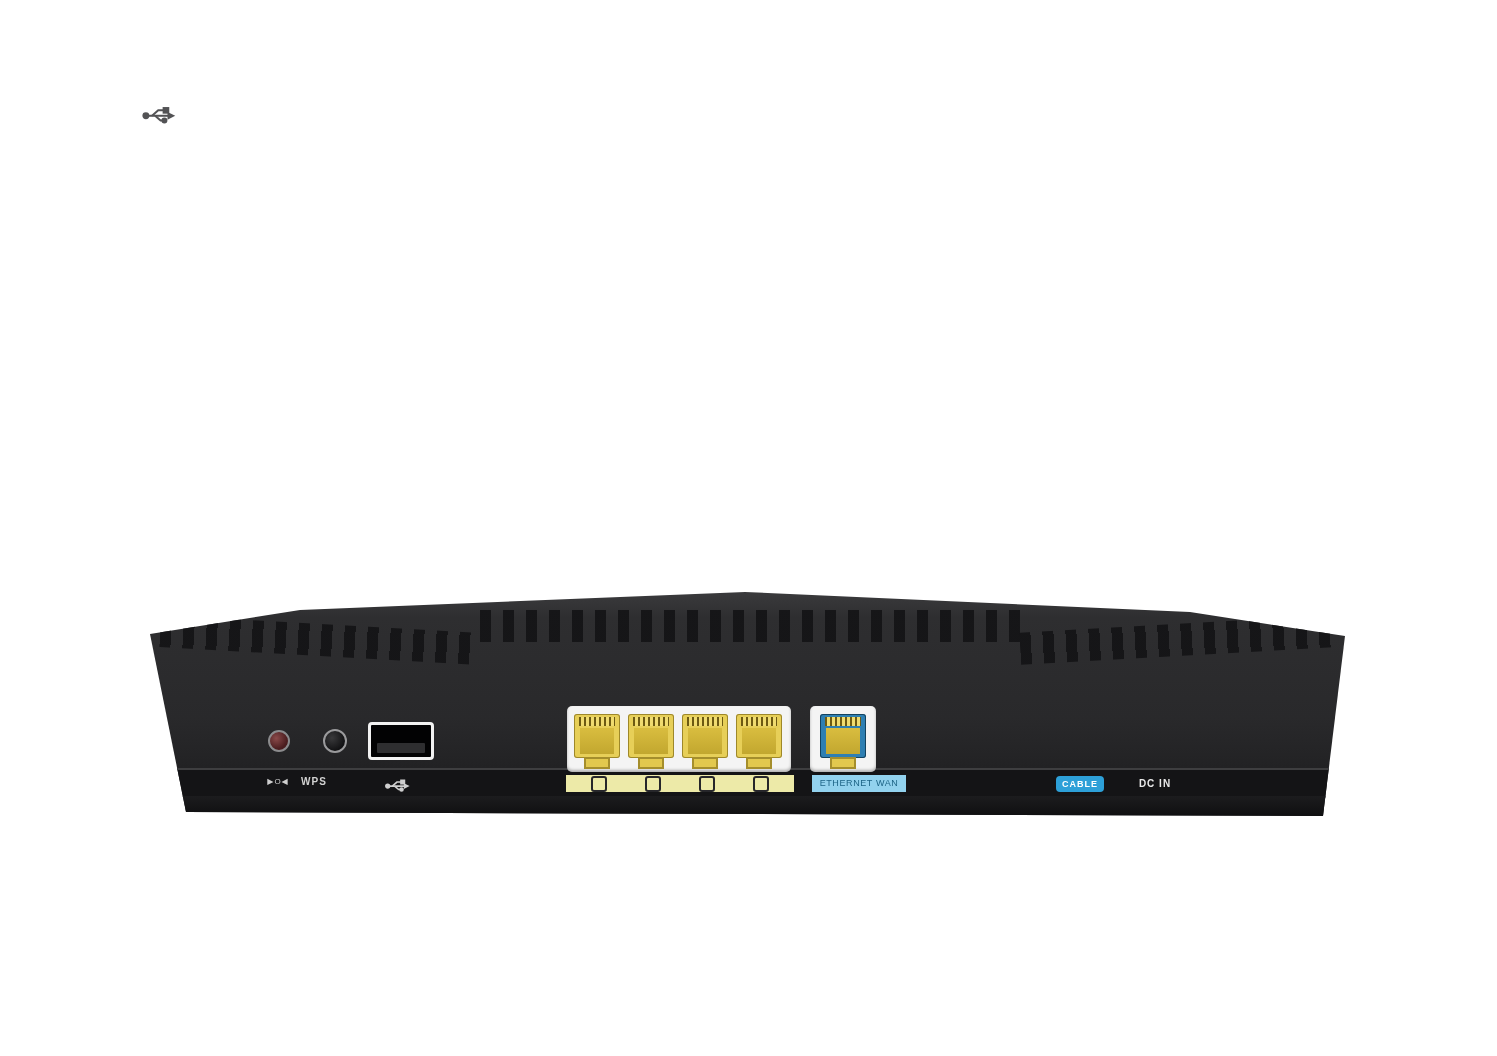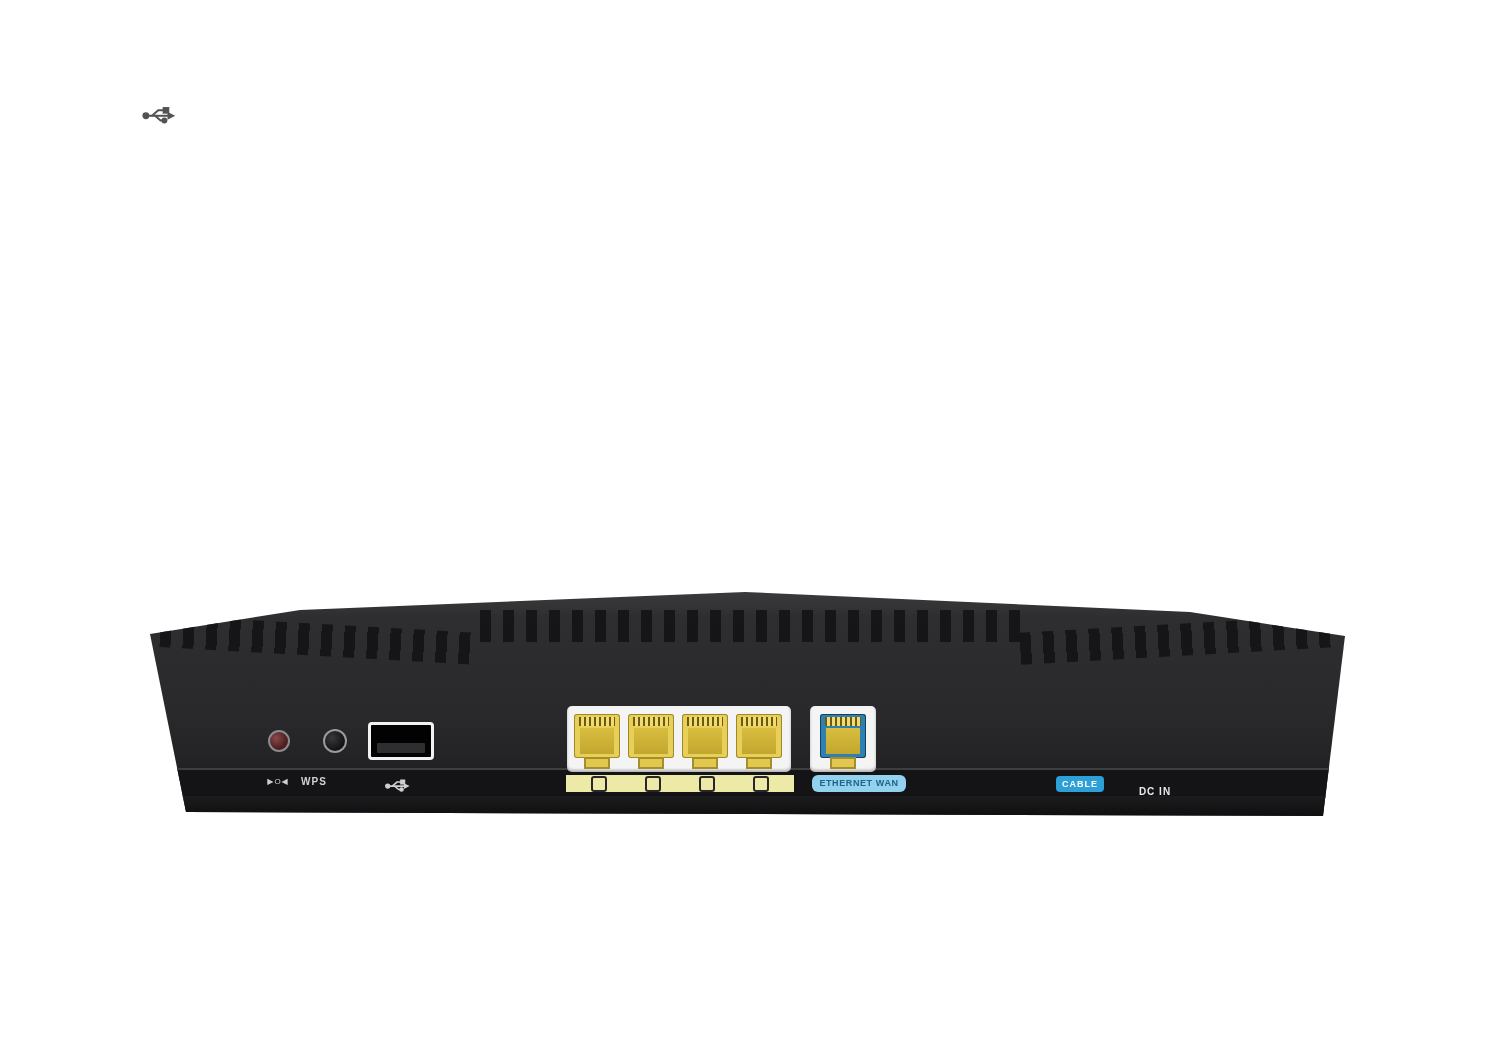--- a/index.html
+++ b/index.html
@@ -10,25 +10,25 @@
   #router-body{position:absolute;left:140px;top:590px;width:1215px;height:232px;z-index:10;
     clip-path:polygon(10px 44px,160px 20px,605px 2px,1050px 22px,1205px 46px,1183px 226px,46px 222px);
     background:linear-gradient(180deg,#3b3b3d 0%,#2e2e30 12%,#29292b 55%,#232325 74%,#19191b 100%);}
   .vent{position:absolute;height:32px;background:repeating-linear-gradient(90deg,#131315 0 11px,rgba(0,0,0,0) 11px 23px);opacity:.9;}
   #strip-band{position:absolute;left:0;right:0;top:178px;height:28px;background:#141416;border-top:2px solid #3e3e40;}
   #bottom-band{position:absolute;left:0;right:0;top:206px;height:26px;background:linear-gradient(180deg,#1c1c1e,#0b0b0c);}
   
   #lan-strip{position:absolute;left:426px;top:185px;width:228px;height:17px;background:#edeaa8;display:flex;align-items:center;}
   .lan-ico{position:absolute;width:12px;height:12px;border:2px solid #26262a;border-radius:3px;top:1px;}
   #wan-strip{position:absolute;left:672px;top:185px;width:94px;height:17px;background:#92d2ee;color:#1d6486;
-             font-size:9px;font-weight:bold;letter-spacing:.6px;text-align:center;line-height:17px;border-radius:6px;}
+             font-size:9px;font-weight:normal;letter-spacing:.6px;text-align:center;line-height:17px;}
   #cable-badge{position:absolute;left:916px;top:186px;width:48px;height:16px;background:#2da0d8;color:#fff;
              font-size:9px;font-weight:bold;letter-spacing:1px;text-align:center;line-height:16px;border-radius:4px;}
   #dcin-mark{position:absolute;left:985px;top:186px;width:60px;height:16px;color:#e9e9e9;font-size:10px;
-             font-weight:bold;letter-spacing:1px;text-align:center;line-height:16px;margin-top:8px;}
+             font-weight:bold;letter-spacing:1px;text-align:center;line-height:16px;}
   #reset-mark{position:absolute;left:118px;top:187px;width:40px;color:#cfcfcf;font-size:8px;text-align:center;letter-spacing:1px;}
   #wps-mark{position:absolute;left:156px;top:186px;width:36px;color:#d2d2d2;font-size:10px;font-weight:bold;text-align:center;letter-spacing:1px;}
   
   #reset-btn{position:absolute;left:128px;top:140px;width:18px;height:18px;border-radius:50%;
      border:2px solid #8b8b8d;background:radial-gradient(circle at 35% 35%,#8a4a4a,#4b1d1f 65%);}
   #wps-btn{position:absolute;left:183px;top:139px;width:20px;height:20px;border-radius:50%;
      border:2px solid #9a9a9c;background:radial-gradient(circle at 35% 35%,#39393b,#121214 70%);}
   #usb-port{position:absolute;left:228px;top:132px;width:60px;height:32px;background:#020203;border:3px solid #f2f2f2;border-radius:4px;}
   #usb-port .tab{position:absolute;left:6px;right:6px;bottom:4px;height:10px;background:#2e2e30;border-radius:1px;}
   .bezel{position:absolute;background:#f4f4f4;border-radius:5px;box-shadow:inset 0 -2px 3px rgba(0,0,0,.28);}

